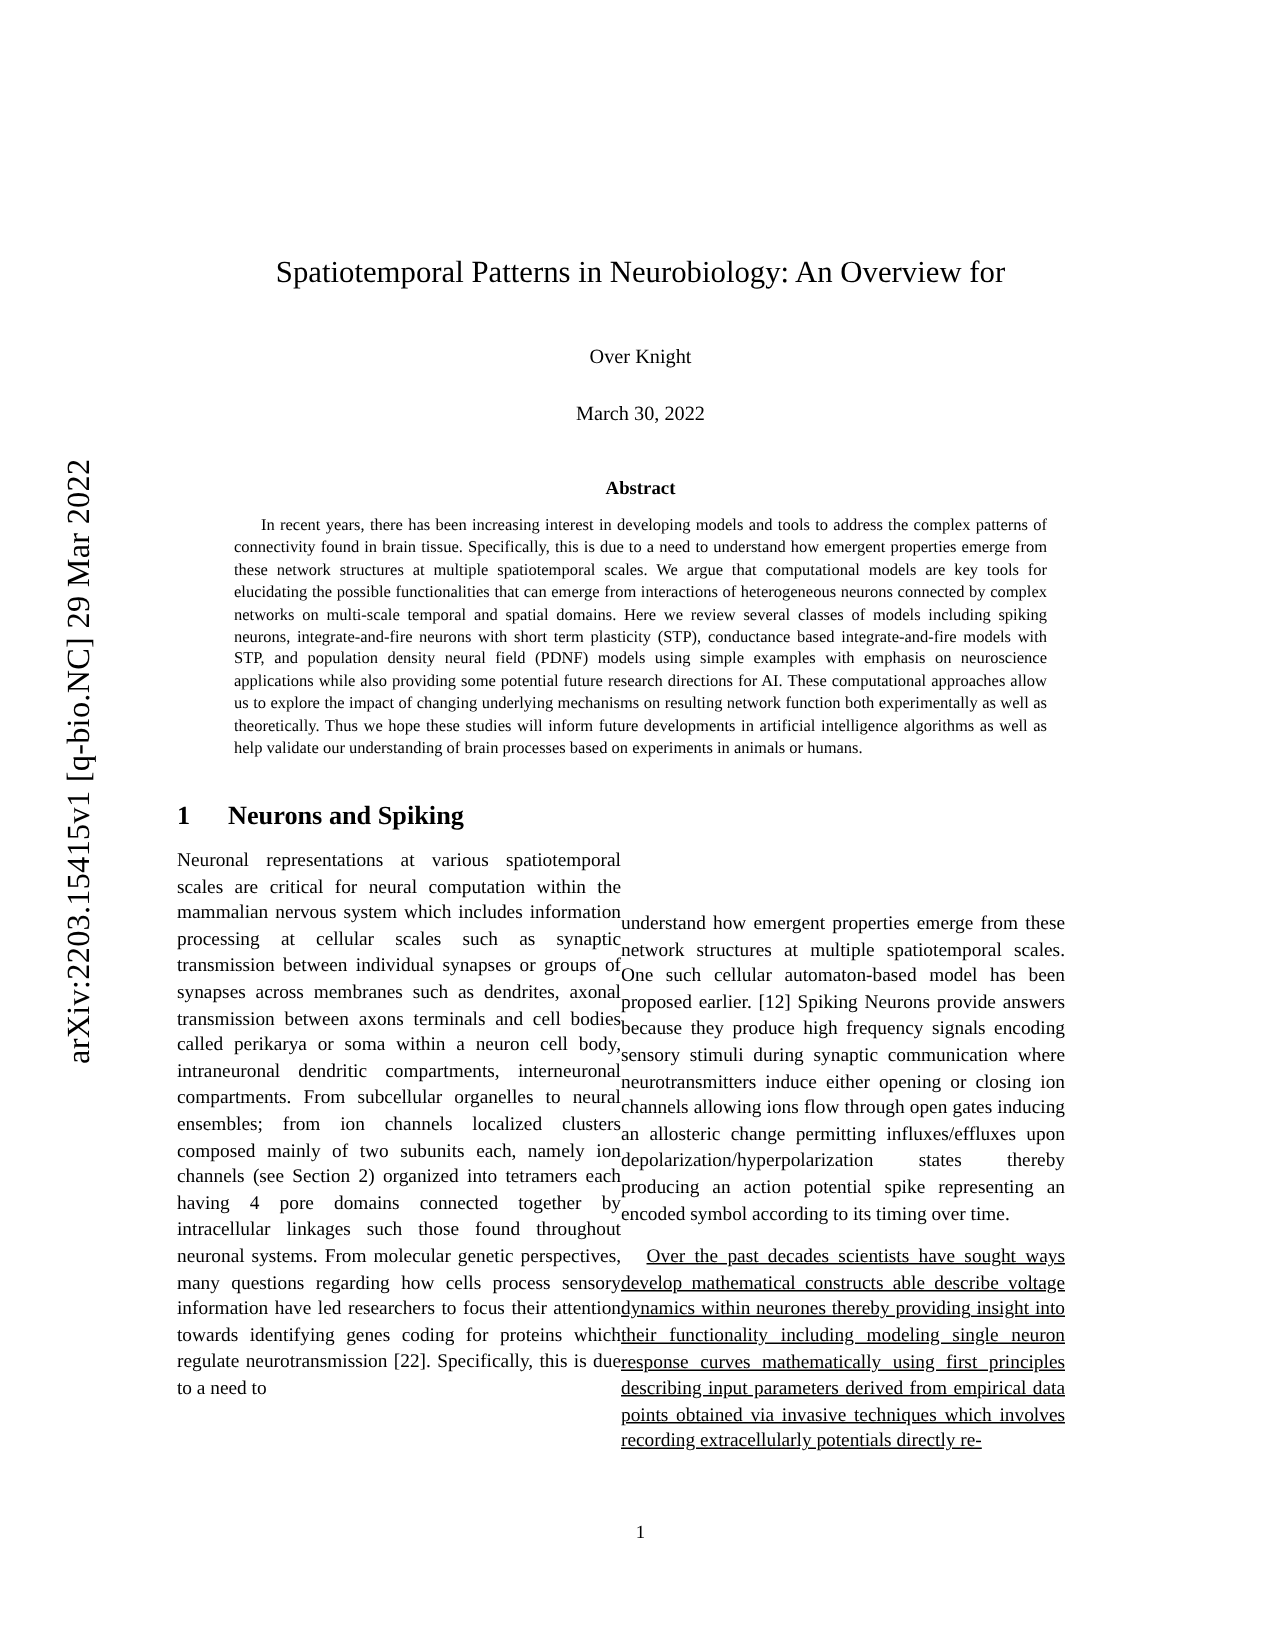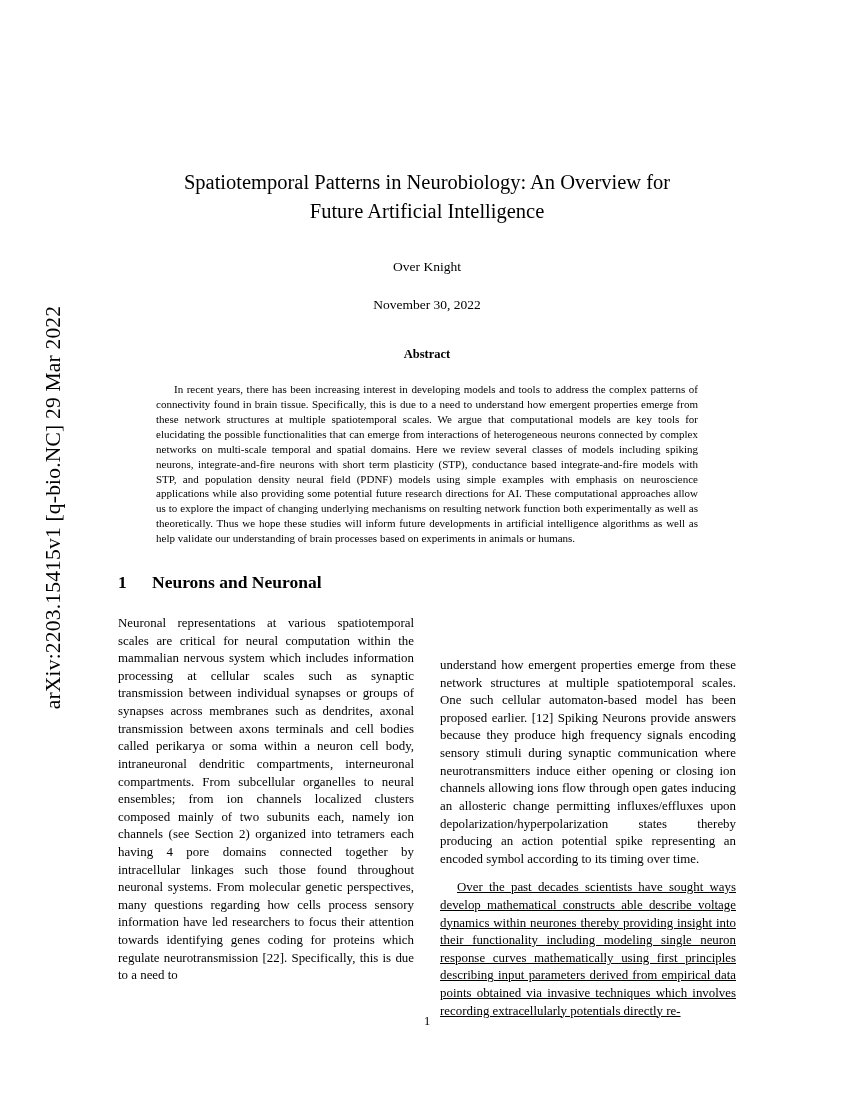--- a/index.html
+++ b/index.html
@@ -68,44 +68,43 @@
   }
 
   .abstract-wrap {
     margin: 34px auto 0 auto;
     width: 542px;
   }
   .abstract-head {
     text-align: center;
     font-weight: bold;
     font-size: 12.5px;
-    margin-bottom: 20px;
+    margin-bottom: 10px;
   }
   .abstract-body {
     font-size: 11px;
     line-height: 1.355;
     text-align: justify;
     text-indent: 18px;
     hyphens: auto;
   }
 
   .section-head {
     margin-top: 26px;
     font-size: 17.5px;
     font-weight: bold;
     display: flex;
     align-items: baseline;
   }
   .section-num { width: 34px; }
   .section-title { }
 
   .columns {
-    margin-top: 22px;
+    margin-top: 11px;
     display: flex;
-    gap: 26px;
     width: 618px;
   }
   .col {
     width: 296px;
     font-size: 12.9px;
     line-height: 1.365;
     text-align: justify;
     hyphens: auto;
   }
   .col p { margin: 0; }
@@ -126,34 +125,33 @@
 <body>
 
 <div class="arxiv-stamp">
   <div class="vtext">arXiv:2203.15415v1  [q-bio.NC]  29 Mar 2022</div>
 </div>
 
 <div class="page">
 
   <div class="title">
     <span>Spatiotemporal Patterns in Neurobiology:  An Overview for</span>
-    <span class="l2">Future Artificial Intelligence</span>
   </div>
 
   <div class="author">Over Knight</div>
-  <div class="date">November 30, 2022</div>
+  <div class="date">March 30, 2022</div>
 
   <div class="abstract-wrap">
     <div class="abstract-head">Abstract</div>
     <div class="abstract-body">In recent years, there has been increasing interest in developing models and tools to address the complex patterns of connectivity found in brain tissue. Specifically, this is due to a need to understand how emergent properties emerge from these network structures at multiple spatiotemporal scales. We argue that computational models are key tools for elucidating the possible functionalities that can emerge from interactions of heterogeneous neurons connected by complex networks on multi-scale temporal and spatial domains. Here we review several classes of models including spiking neurons, integrate-and-fire neurons with short term plasticity (STP), conductance based integrate-and-fire models with STP, and population density neural field (PDNF) models using simple examples with emphasis on neuroscience applications while also providing some potential future research directions for AI. These computational approaches allow us to explore the impact of changing underlying mechanisms on resulting network function both experimentally as well as theoretically. Thus we hope these studies will inform future developments in artificial intelligence algorithms as well as help validate our understanding of brain processes based on experiments in animals or humans.</div>
   </div>
 
   <div class="section-head">
     <span class="section-num">1</span>
-    <span class="section-title">Neurons and Neuronal</span>
+    <span class="section-title">Neurons and Spiking</span>
   </div>
 
   <div class="columns">
     <div class="col">
       <p>Neuronal representations at various spatiotemporal scales are critical for neural computation within the mammalian nervous system which includes information processing at cellular scales such as synaptic transmission between individual synapses or groups of synapses across membranes such as dendrites, axonal transmission between axons terminals and cell bodies called perikarya or soma within a neuron cell body, intraneuronal dendritic compartments, interneuronal compartments. From subcellular organelles to neural ensembles; from ion channels localized clusters composed mainly of two subunits each, namely ion channels (see Section 2) organized into tetramers each having 4 pore domains connected together by intracellular linkages such those found throughout neuronal systems. From molecular genetic perspectives, many questions regarding how cells process sensory information have led researchers to focus their attention towards identifying genes coding for proteins which regulate neurotransmission [22]. Specifically, this is due to a need to</p>
     </div>
     <div class="col">
       <div class="colgap-head-spacer"></div>
       <p>understand how emergent properties emerge from these network structures at multiple spatiotemporal scales. One such cellular automaton-based model has been proposed earlier. [12] Spiking Neurons provide answers because they produce high frequency signals encoding sensory stimuli during synaptic communication where neurotransmitters induce either opening or closing ion channels allowing ions flow through open gates inducing an allosteric change permitting influxes/effluxes upon depolarization/hyperpolarization states thereby producing an action potential spike representing an encoded symbol according to its timing over time.</p>
       <p>Over the past decades scientists have sought ways develop mathematical constructs able describe voltage dynamics within neurones thereby providing insight into their functionality including modeling single neuron response curves mathematically using first principles describing input parameters derived from empirical data points obtained via invasive techniques which involves recording extracellularly potentials directly re-</p>

